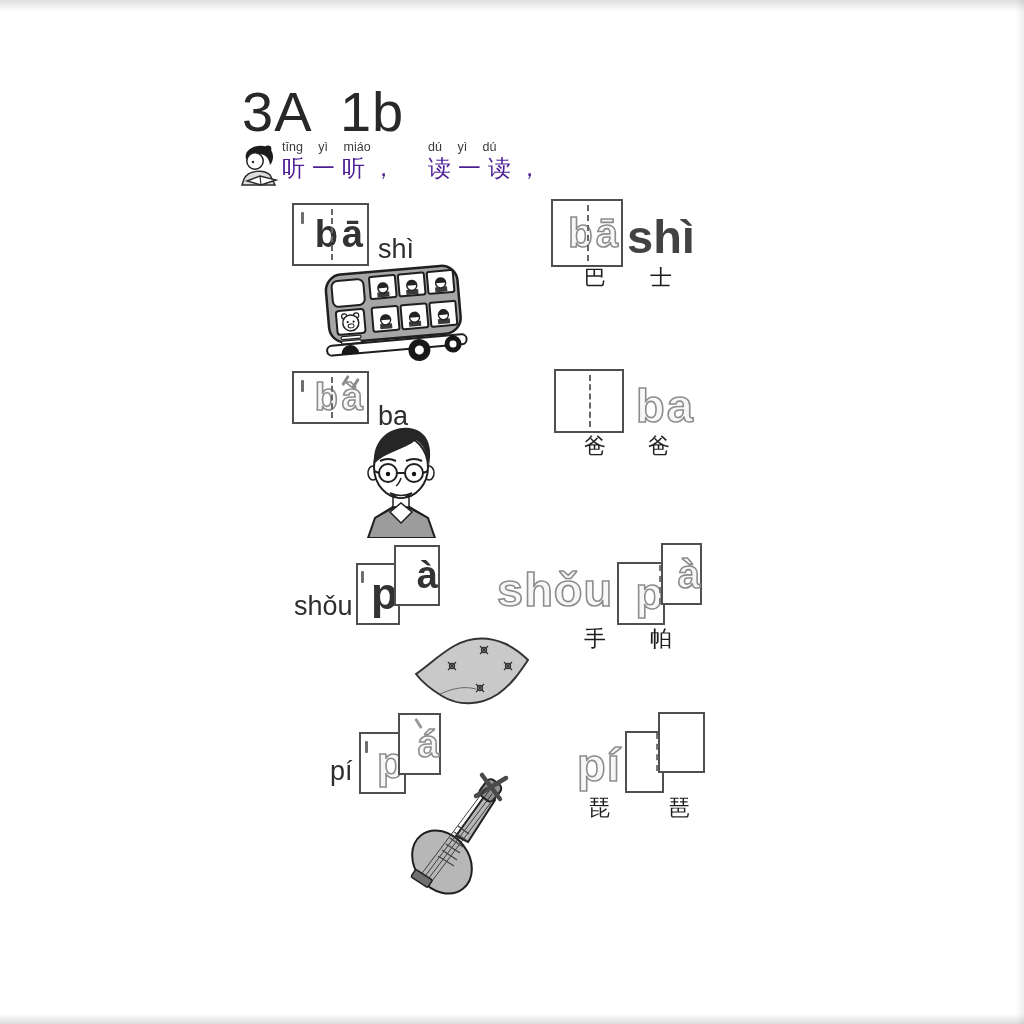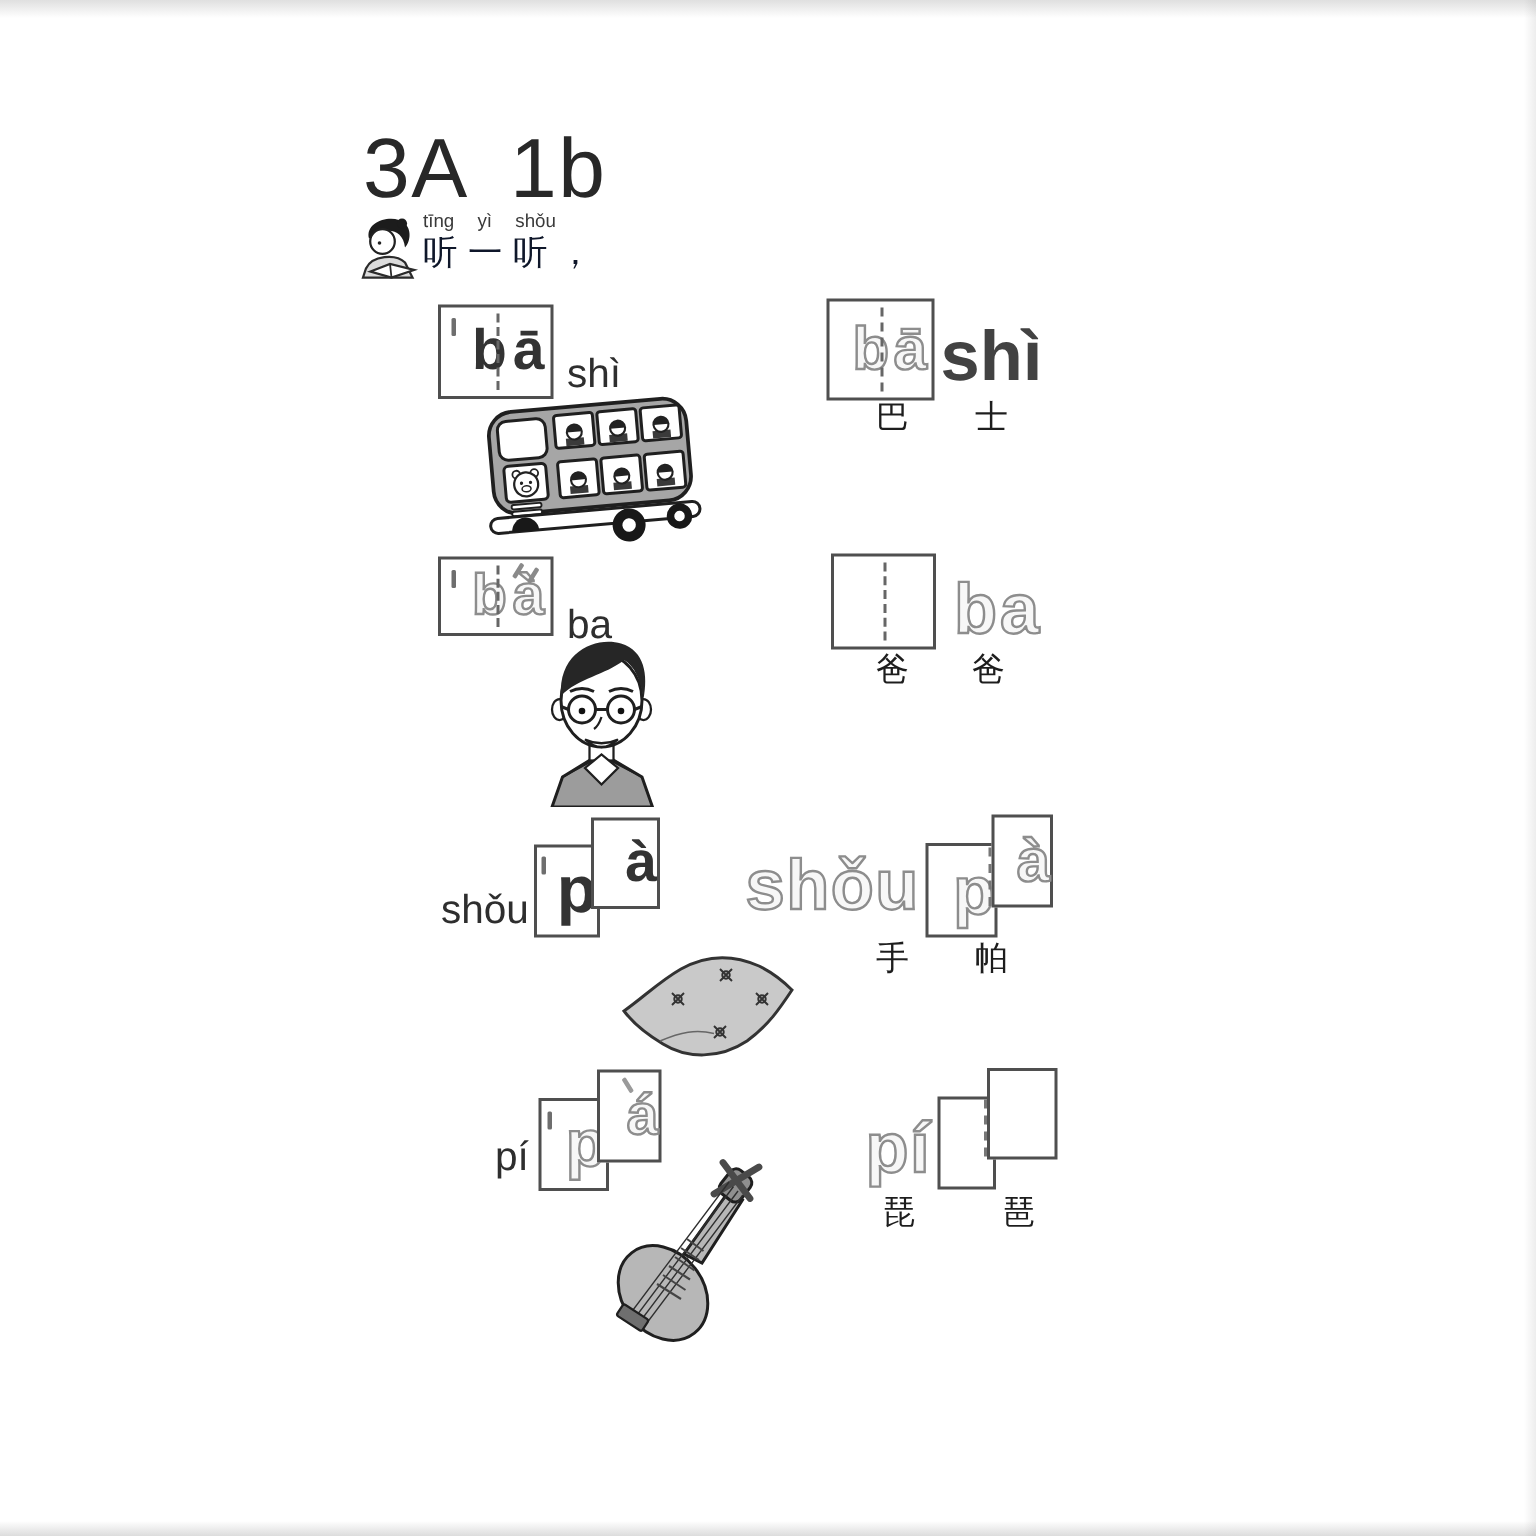--- a/index.html
+++ b/index.html
@@ -9,21 +9,21 @@
   .edge-top{position:absolute;top:0;left:0;right:0;height:12px;
             background:linear-gradient(180deg,rgba(80,80,80,.18),rgba(80,80,80,0));}
   .edge-bottom{position:absolute;bottom:0;left:0;right:0;height:10px;
             background:linear-gradient(0deg,rgba(80,80,80,.20),rgba(80,80,80,0));}
   .edge-right{position:absolute;top:0;bottom:0;right:0;width:8px;
             background:linear-gradient(270deg,rgba(80,80,80,.10),rgba(80,80,80,0));}
   .abs{position:absolute;line-height:1;}
   .title{font-size:56px;color:#282828;word-spacing:14px;letter-spacing:1px;}
   .ins-groups{display:flex;gap:26px;}
   .ins-pinyin{font-size:12.5px;color:#3a3a3a;word-spacing:12px;white-space:nowrap;}
-  .ins-hanzi{font-size:23px;color:#0f172a;letter-spacing:7px;margin-top:3px;white-space:nowrap;
+  .ins-hanzi{font-size:23px;color:#4c1d95;letter-spacing:7px;margin-top:3px;white-space:nowrap;
              font-family:"Liberation Serif","DejaVu Serif",serif;}
   .tracebox{position:absolute;border:2px solid #4f4f4f;background:#fff;box-sizing:border-box;
             display:flex;align-items:center;justify-content:flex-end;}
   .dashline{position:absolute;left:50%;top:4px;bottom:4px;width:0;border-left:2px dashed #666;}
   .splitdash{position:absolute;width:0;border-left:2px dashed #777;z-index:5;}
   .solidtxt{font-weight:700;color:#333;}
   .ol{font-weight:700;color:#f7f7f7;-webkit-text-stroke:1.6px #8d8d8d;}
   .tail{color:#2e2e2e;white-space:nowrap;}
   .tail-big{font-weight:700;color:#424242;white-space:nowrap;}
   .hz{font-size:22px;color:#1d1d1d;font-family:"Liberation Serif","DejaVu Serif",serif;}
@@ -46,22 +46,26 @@
     <path d="M7 17 C4 5 24 0 31 7 C36 12 34 20 31 23 C30 13 22 10 15 13 C11 15 9 16 7 17 Z" fill="#1c1c1c"></path>
     <circle cx="29" cy="7" r="3.4" fill="#1c1c1c"></circle>
     <circle cx="16" cy="19" r="8.2" fill="#fff" stroke="#222" stroke-width="1.5"></circle>
     <circle cx="14" cy="20" r="1.2" fill="#222"></circle>
     <path d="M5 37 C9 28 25 27 31 33 L36 43 L3 43 Z" fill="#dcdcdc" stroke="#2b2b2b" stroke-width="1.5"></path>
     <path d="M8 39 L21 34 L37 38 L22 43 Z" fill="#fff" stroke="#2b2b2b" stroke-width="1.5"></path>
     <path d="M21 34 L22 43" stroke="#2b2b2b" stroke-width="1.2"></path>
   </svg>
   <div class="abs ins-groups" style="left:282px;top:141px;">
     <div>
-      <div class="ins-pinyin">tīng yì shǒu</div>
+      <div class="ins-pinyin">tīng yì miáo</div>
       <div class="ins-hanzi">听一听，</div>
+    </div>
+    <div>
+      <div class="ins-pinyin">dú yì dú</div>
+      <div class="ins-hanzi">读一读，</div>
     </div>
   </div>
 
   <div class="tracebox" style="left:292px;top:203px;width:77px;height:63px;">
     <div class="dashline"></div>
     <div class="tick-v" style="left:7px;top:7px;"></div>
     <span class="solidtxt" style="font-size:38px;letter-spacing:4px;">bā</span>
   </div>
   <span class="abs tail" style="left:378px;top:236px;font-size:27px;">shì</span>
 

